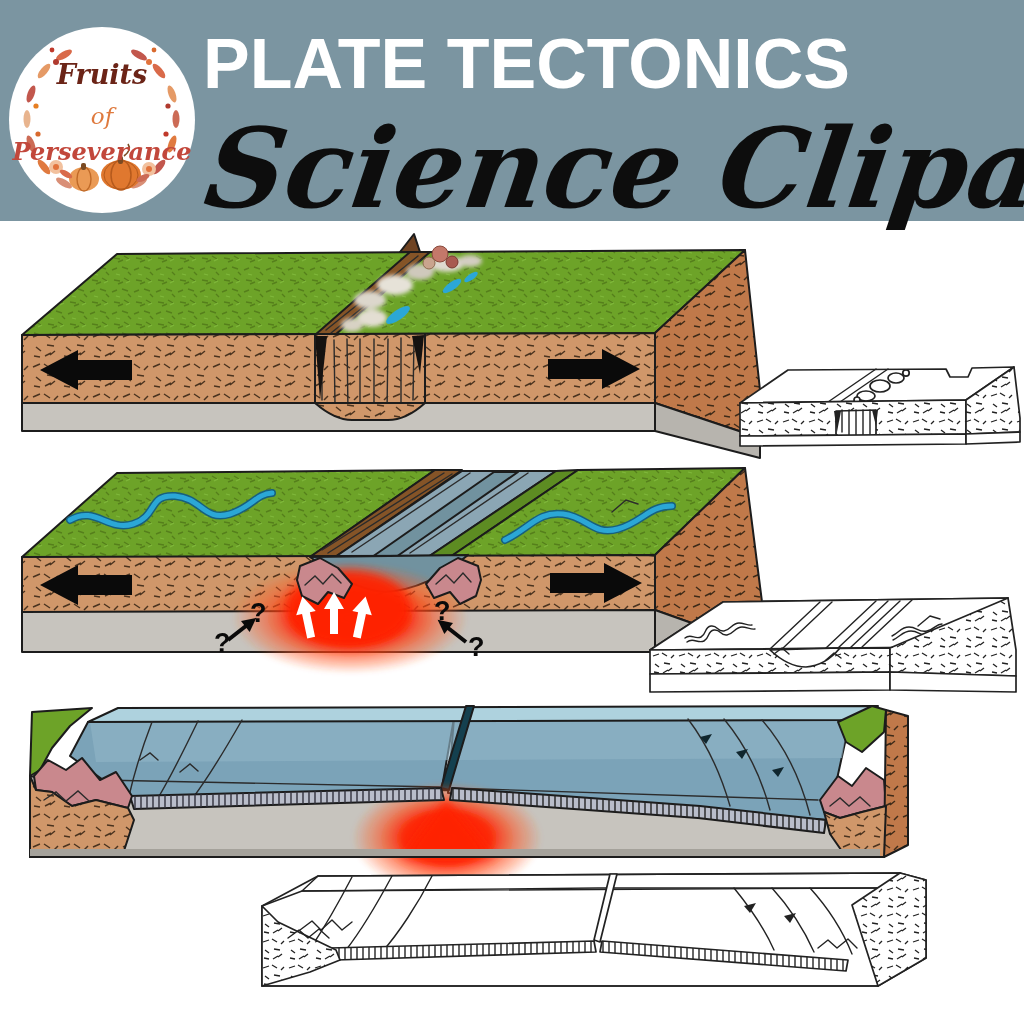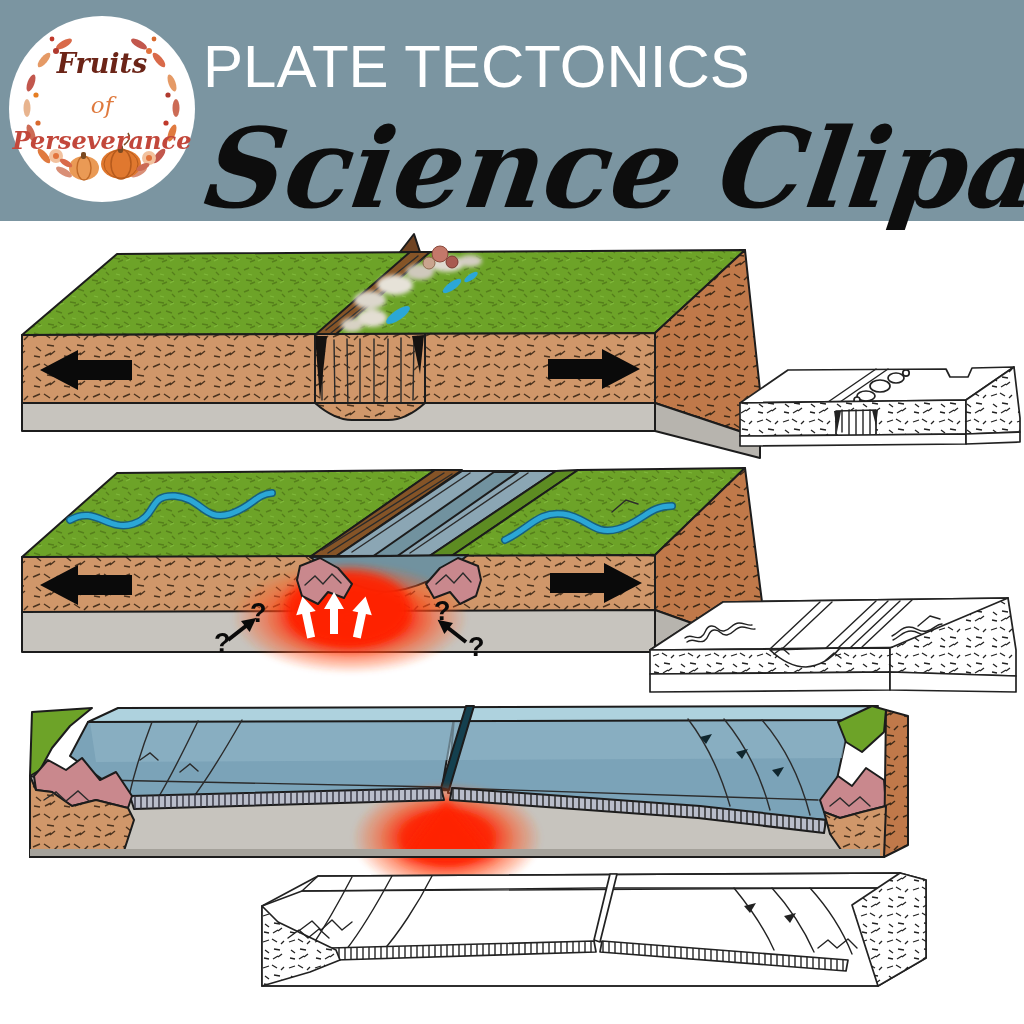--- a/index.html
+++ b/index.html
@@ -1,22 +1,22 @@
 <!DOCTYPE html>
 <html><head>
 <meta charset="utf-8">
 <style>
   html,body{margin:0;padding:0;background:#ffffff;}
   .stage{position:relative;width:1024px;height:1024px;background:#ffffff;overflow:hidden;
          font-family:"Liberation Sans",sans-serif;}
   
   .banner{position:absolute;left:0;top:0;width:1024px;height:221px;background:#7b95a1;z-index:2;}
-  .logo{position:absolute;left:8px;top:15px;width:188px;height:188px;z-index:3;}
-  .title{position:absolute;left:203px;top:32px;width:810px;color:#ffffff;
-         font-size:60px;font-weight:400;letter-spacing:0px;white-space:nowrap;z-index:3;
+  .logo{position:absolute;left:8px;top:26px;width:188px;height:188px;z-index:3;}
+  .title{position:absolute;left:203px;top:24px;width:810px;color:#ffffff;
+         font-size:70px;font-weight:700;letter-spacing:0px;white-space:nowrap;z-index:3;
          font-family:"Liberation Sans",sans-serif;}
   .subtitle{position:absolute;left:198px;top:104px;width:830px;color:#0d0d0d;
          font-size:110px;font-weight:700;font-style:italic;white-space:nowrap;z-index:4;
          font-family:"DejaVu Serif",serif;transform:skewX(-8deg);transform-origin:left bottom;}
   
   svg.art{position:absolute;left:0;top:0;z-index:1;}
   .olf{stroke:#1c1c1c;stroke-width:2;stroke-linejoin:round;stroke-linecap:round;}
   .ol{stroke:#1c1c1c;stroke-width:2;fill:none;stroke-linejoin:round;stroke-linecap:round;}
   .thin{stroke:#2b2b2b;stroke-width:1.4;fill:none;stroke-linecap:round;}
   .bw{stroke:#222222;stroke-width:1.7;fill:#ffffff;stroke-linejoin:round;stroke-linecap:round;}

